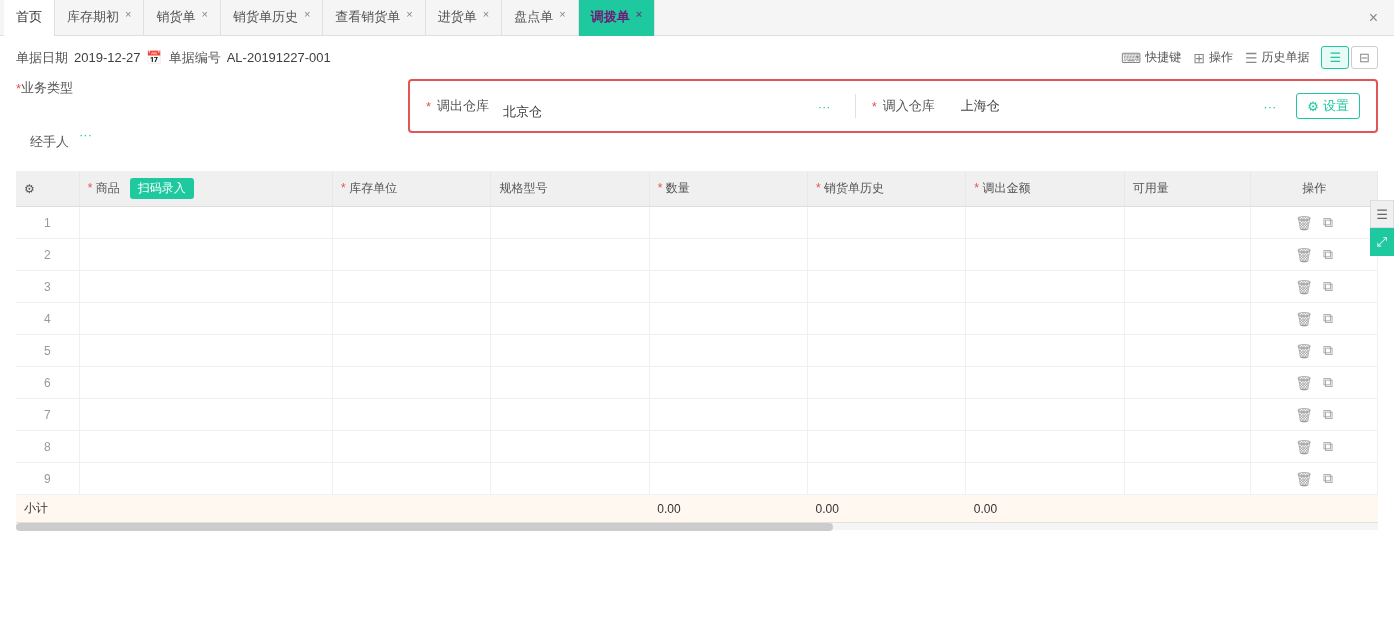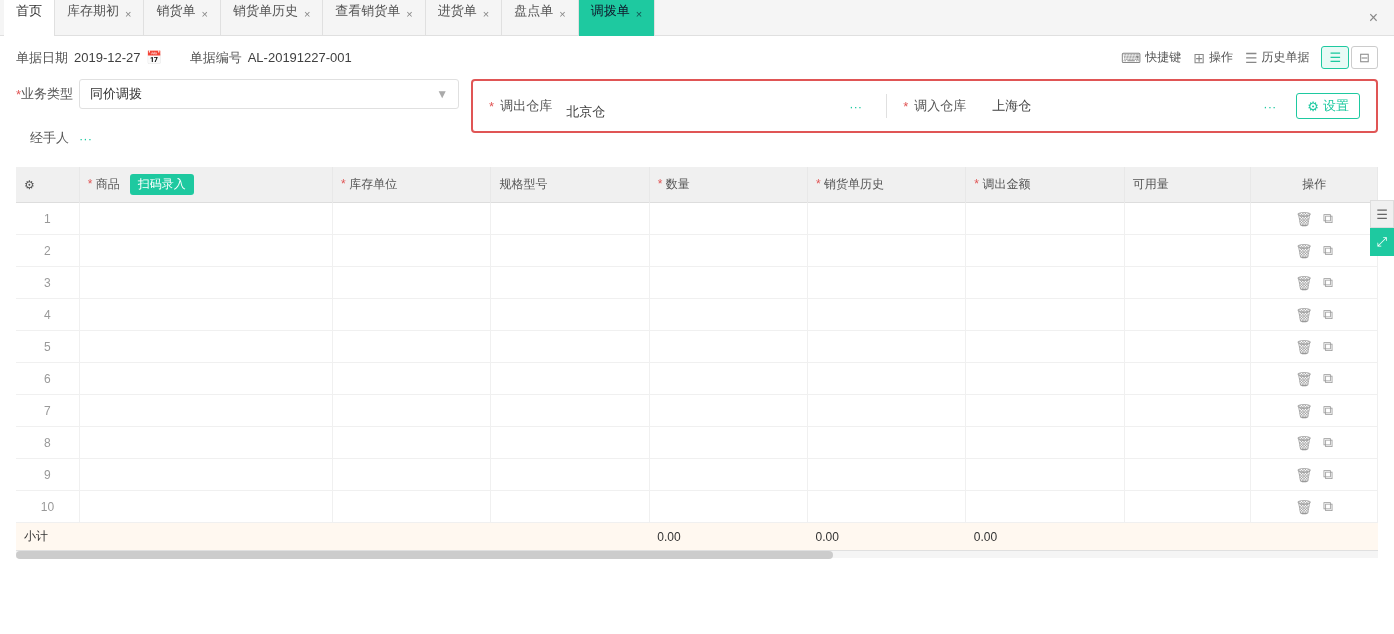--- a/index.html
+++ b/index.html
@@ -10,33 +10,34 @@
       display: flex;
       align-items: center;
       border-bottom: 1px solid #e0e0e0;
       background: #f5f5f5;
       height: 36px;
       padding: 0 4px;
       position: relative;
     }
     .tab {
       display: flex;
-      align-items: flex-end;
-      padding: 16px 12px;
+      align-items: flex-start;
+      padding: 8px 12px;
       height: 36px;
       cursor: pointer;
       font-size: 13px;
       color: #555;
       border-right: 1px solid #e0e0e0;
       white-space: nowrap;
       position: relative;
     }
     .tab.active {
       background: #1ec9a0;
-      color: #0f172a;
+      color: #701a75;
+      font-weight: bold;
     }
     .tab .close-btn {
       margin-left: 6px;
       font-size: 11px;
       color: inherit;
       opacity: 0.7;
       cursor: pointer;
     }
     .tab.home {
       background: #fff;
@@ -59,21 +60,21 @@
     
     .header-row {
       display: flex;
       align-items: center;
       justify-content: space-between;
       margin-bottom: 10px;
     }
     .header-left {
       display: flex;
       align-items: center;
-      gap: 27px;
+      gap: 6px;
       justify-content: space-between;
     }
     .header-field {
       display: flex;
       align-items: center;
       gap: 6px;
       font-size: 13px;
     }
     .calendar-icon { color: #1ec9a0; cursor: pointer; }
     .header-right {
@@ -370,27 +371,23 @@
       </div>
     </div>
   </div>
 
   <div style="display:flex; align-items:flex-start; gap:12px; margin-bottom:10px;">
 
     <div style="display:flex; flex-direction:column; gap:8px; min-width:380px;">
       <div class="business-row">
         <span class="required-star">*</span>
         <span class="field-label" style="margin-right:6px;">业务类型</span>
-        <div class="business-field">
-          <span class="field-text">同价调拨</span>
-          <span class="chevron">▼</span>
-        </div>
       </div>
       <div class="business-row" style="margin-top:2px;">
-        <span class="field-label" style="margin-right:6px; margin-left:14px;">经手人</span>
+        <span class="field-label" style="margin-right:6px; margin-left:14px;margin-top:16px;">经手人</span>
         <span class="dots-btn">···</span>
       </div>
     </div>
 
     <div class="form-section" style="flex:1;">
       <div class="form-row">
         <div class="form-field">
           <span class="required-star">*</span>
           <span class="field-label">调出仓库</span>
           <span class="field-value" style="margin-left:8px;margin-top:12px;">北京仓</span>
@@ -589,36 +586,20 @@
             <td></td>
             <td></td>
             <td></td>
             <td>
               <div class="action-col">
       <span class="action-icon">🗑</span>
       <span class="action-icon">⧉</span>
     </div>
             </td>
           </tr>
-          <tr>
-            <td class="row-num">10</td>
-            <td></td>
-            <td></td>
-            <td></td>
-            <td></td>
-            <td></td>
-            <td></td>
-            <td></td>
-            <td>
-              <div class="action-col">
-      <span class="action-icon">🗑</span>
-      <span class="action-icon">⧉</span>
-    </div>
-            </td>
-          </tr>
         </tbody>
       <tfoot>
         <tr>
           <td colspan="2">小计</td>
           <td></td>
           <td></td>
           <td>0.00</td>
           <td>0.00</td>
           <td>0.00</td>
           <td></td>

